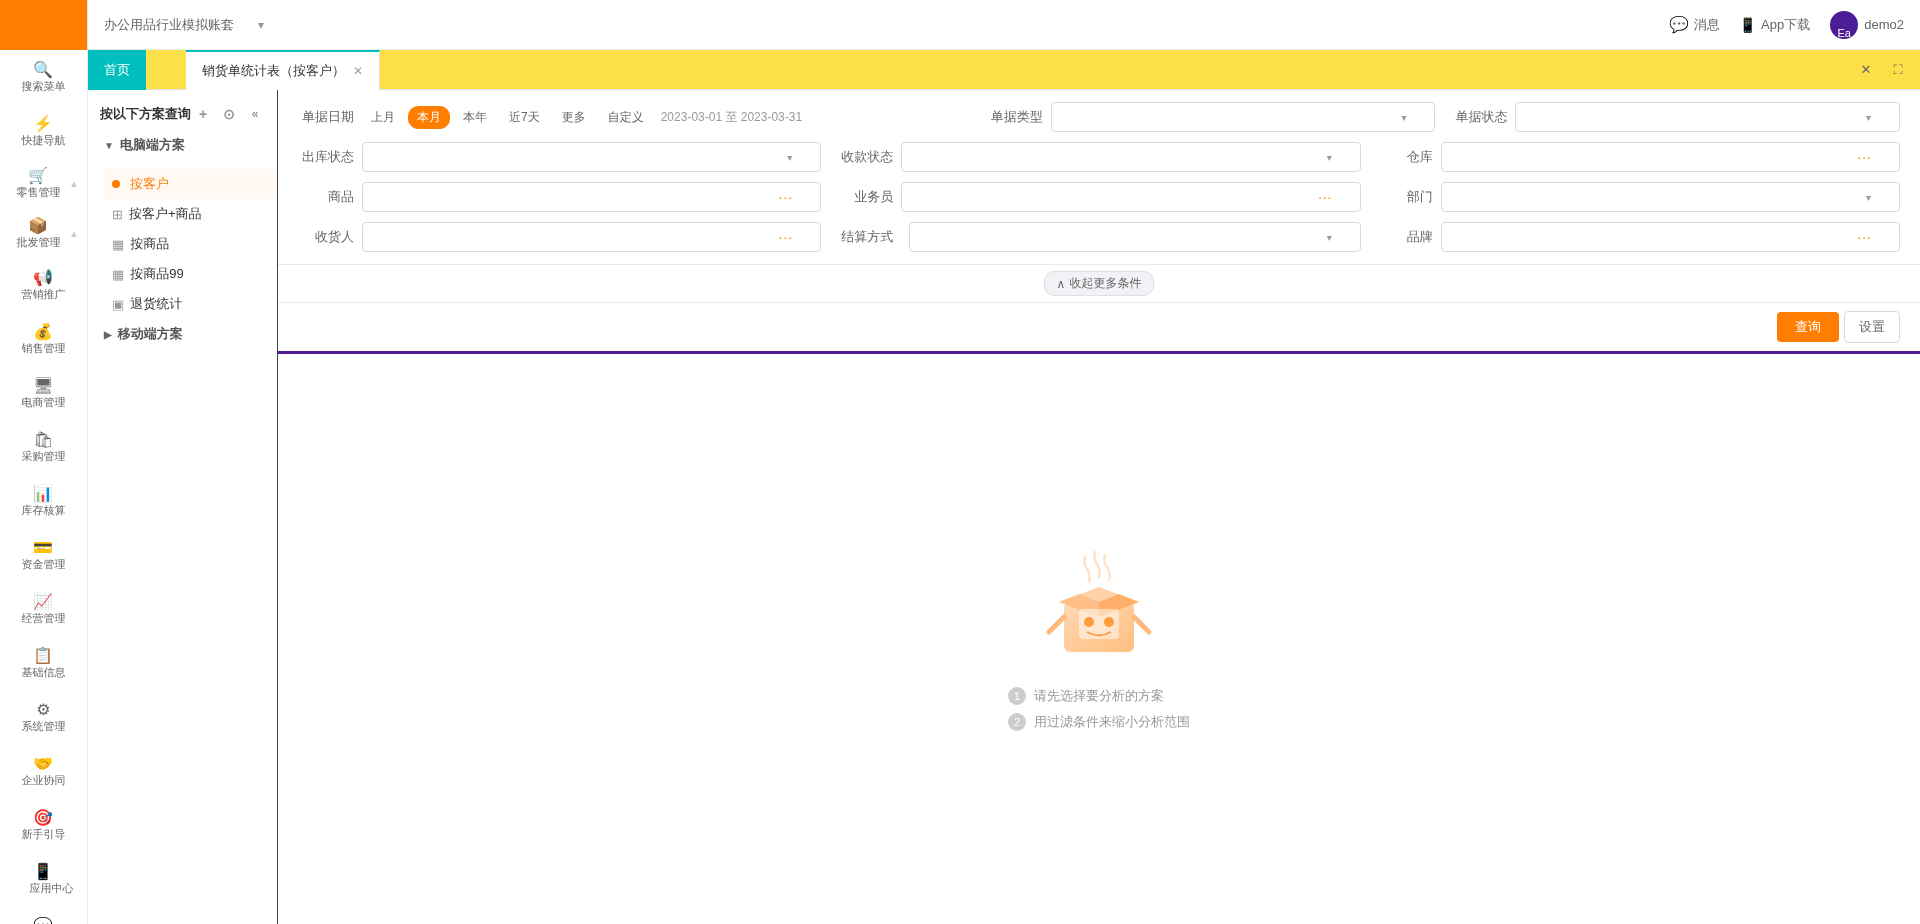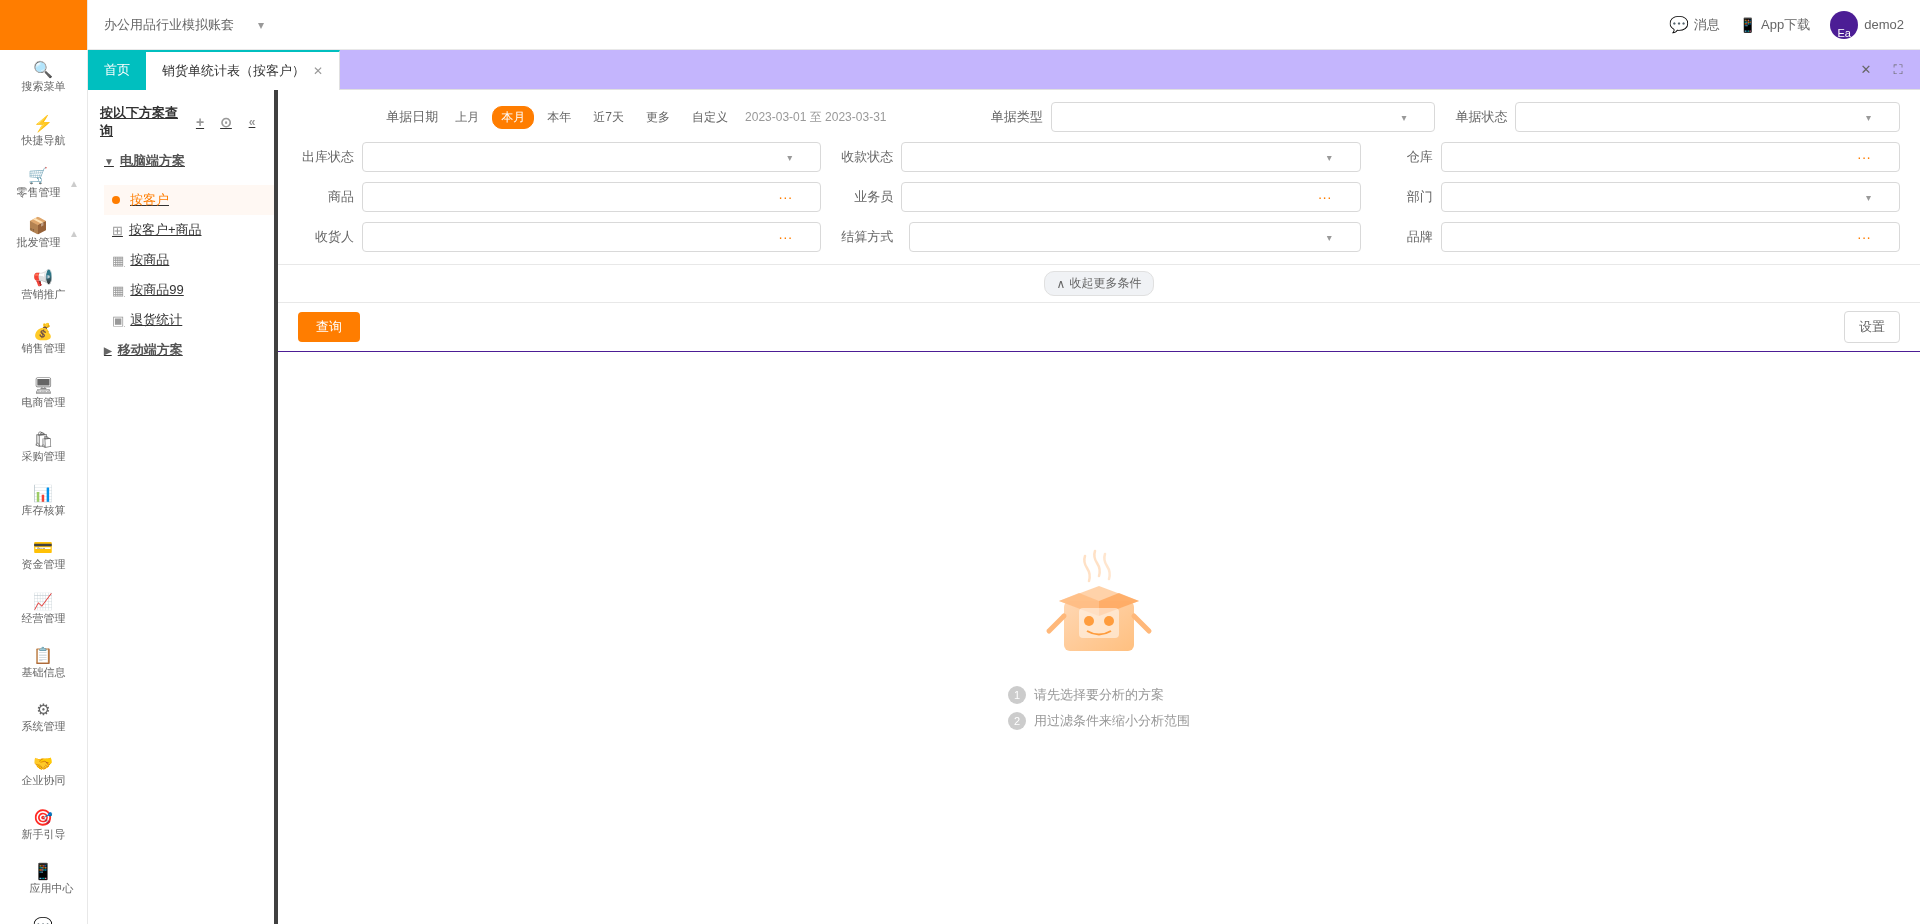--- a/index.html
+++ b/index.html
@@ -18,33 +18,33 @@
     
     .topbar { height: 50px; background: #fff; border-bottom: 1px solid #e8e8e8; display: flex; align-items: center; padding: 0 16px; justify-content: space-between; flex-shrink: 0; }
     .topbar-left { display: flex; align-items: center; gap: 24px; }
     .topbar-title { font-size: 13px; color: #666; }
     .topbar-dropdown { font-size: 12px; color: #999; cursor: pointer; }
     .topbar-right { display: flex; align-items: center; gap: 20px; }
     .topbar-btn { display: flex; align-items: center; gap: 4px; font-size: 13px; color: #666; cursor: pointer; }
     .avatar { width: 28px; height: 28px; border-radius: 50%; background: #4c1d95; display: flex; align-items: flex-end; justify-content: center; color: white; font-size: 11px; }
 
     
-    .tabbar { height: 40px; background: #c4b5fd; display: flex; align-items: center; padding: 0 0 0 0; border-bottom: 1px solid #e0e0e0; flex-shrink: 0; }
+    .tabbar { height: 40px; background: #fde047; display: flex; align-items: center; padding: 0 0 0 0; border-bottom: 1px solid #e0e0e0; flex-shrink: 0; gap: 40px; }
     .tab { display: flex; align-items: center; height: 40px; padding: 0 16px; font-size: 13px; cursor: pointer; color: #666; border-right: 1px solid #e0e0e0; background: #f0f2f5; }
     .tab.active { background: #fff; color: #333; border-bottom: none; border-top: 2px solid #00bfbf; }
     .tab-close { margin-left: 8px; color: #999; font-size: 12px; cursor: pointer; }
     .tab-home { background: #00bfbf; color: #fff; border: none; }
     .tabbar-actions { margin-left: auto; display: flex; align-items: center; padding-right: 8px; gap: 4px; }
     .tabbar-action-btn { width: 28px; height: 28px; display: flex; align-items: center; justify-content: center; cursor: pointer; color: #666; border-radius: 3px; }
 
     
     .content { flex: 1; display: flex; overflow: hidden; }
 
     
-    .left-panel { width: 190px; background: #fff; border-right: 4px solid #404040; display: flex; flex-direction: column; flex-shrink: 0; padding: 8px 0; text-decoration: underline; }
+    .left-panel { width: 190px; background: #fff; border-right: 1px solid #404040; display: flex; flex-direction: column; flex-shrink: 0; padding: 8px 0; }
     .left-panel-header { display: flex; align-items: center; justify-content: space-between; padding: 6px 12px 6px 12px; font-size: 13px; color: #333; font-weight: bold; }
     .left-panel-header-actions { display: flex; gap: 6px; }
     .lph-btn { width: 20px; height: 20px; display: flex; align-items: center; justify-content: center; cursor: pointer; color: #999; border-radius: 3px; font-size: 14px; }
     .tree-item { padding: 6px 12px 6px 16px; cursor: pointer; font-size: 13px; color: #333; display: flex; align-items: center; gap: 6px; }
     .tree-item.active { color: #ff7d00; background: #fff8f3; }
     .tree-item.group { font-weight: bold; color: #555; }
     .tree-item .active-dot { width: 8px; height: 8px; border-radius: 50%; background: #ff7d00; margin-right: 4px; flex-shrink: 0; }
     .tree-sub { padding-left: 16px; margin-top: 9px; }
 
     
@@ -62,29 +62,29 @@
     .filter-row { display: flex; align-items: center; gap: 16px; margin-bottom: 10px; }
     .filter-row:last-child { margin-bottom: 0; }
     .filter-label { font-size: 13px; color: #666; white-space: nowrap; min-width: 56px; text-align: right; }
     .date-quick-btns { display: flex; align-items: center; gap: 4px; }
     .date-btn { padding: 2px 8px; border-radius: 3px; font-size: 12px; cursor: pointer; color: #666; border: 1px solid transparent; }
     .date-btn.active { background: #ff7d00; color: #fff; border-color: #ff7d00; border-radius: 10px; }
     .date-range { font-size: 12px; color: #999; }
     .filter-select { flex: 1; border: 1px solid #d9d9d9; border-radius: 4px; padding: 4px 28px 4px 8px; font-size: 13px; color: #333; background: #fff; cursor: pointer; position: relative; display: flex; align-items: center; justify-content: space-between; height: 30px; }
     .filter-select .arrow { color: #999; font-size: 10px; }
     .filter-select .dots { color: #ff7d00; font-size: 14px; }
-    .filter-cell { display: flex; align-items: center; gap: 8px; justify-content: center; }
+    .filter-cell { display: flex; align-items: center; gap: 8px; }
     .filter-cell .filter-label { min-width: 56px; }
 
     
     .collapse-row { display: flex; justify-content: center; background: #fff; padding: 6px; border-bottom: 1px solid #e8e8e8; flex-shrink: 0; }
     .collapse-btn { display: flex; align-items: center; gap: 4px; font-size: 12px; color: #666; cursor: pointer; padding: 3px 12px; border-radius: 10px; background: #f0f2f5; border: 1px solid #e0e0e0; }
 
     
-    .toolbar { background: #fff; padding: 8px 20px; display: flex; align-items: center; justify-content: space-between; gap: 5px; border-bottom: 1px solid #4c1d95; flex-shrink: 0; }
+    .toolbar { background: #fff; padding: 8px 20px; display: flex; align-items: center; justify-content: flex-end; gap: 5px; border-bottom: 3px solid #4c1d95; flex-shrink: 0; }
     .btn-primary { background: #ff7d00; color: #fff; border: none; padding: 6px 18px; border-radius: 4px; font-size: 13px; cursor: pointer; }
     .btn-default { background: #fff; color: #666; border: 1px solid #d9d9d9; padding: 6px 14px; border-radius: 4px; font-size: 13px; cursor: pointer; }
 
     
     .empty-state { flex: 1; display: flex; flex-direction: column; align-items: center; justify-content: center; background: #fff; }
     .empty-icon { width: 120px; height: 120px; margin-bottom: 20px; }
     .empty-tips { display: flex; flex-direction: column; gap: 8px; }
     .empty-tip { display: flex; align-items: center; gap: 8px; font-size: 13px; color: #999; }
     .tip-num { width: 18px; height: 18px; border-radius: 50%; background: #ccc; color: #fff; font-size: 11px; display: flex; align-items: center; justify-content: center; flex-shrink: 0; }
 

